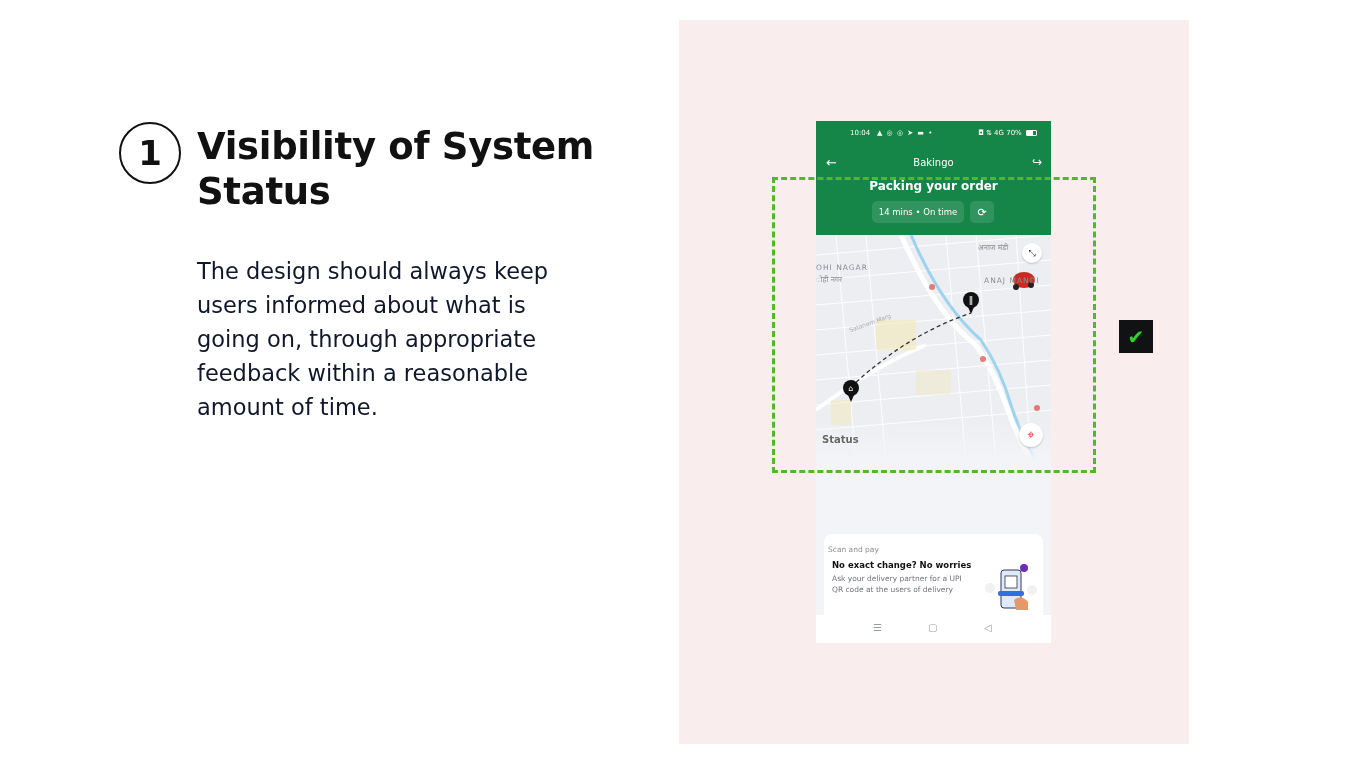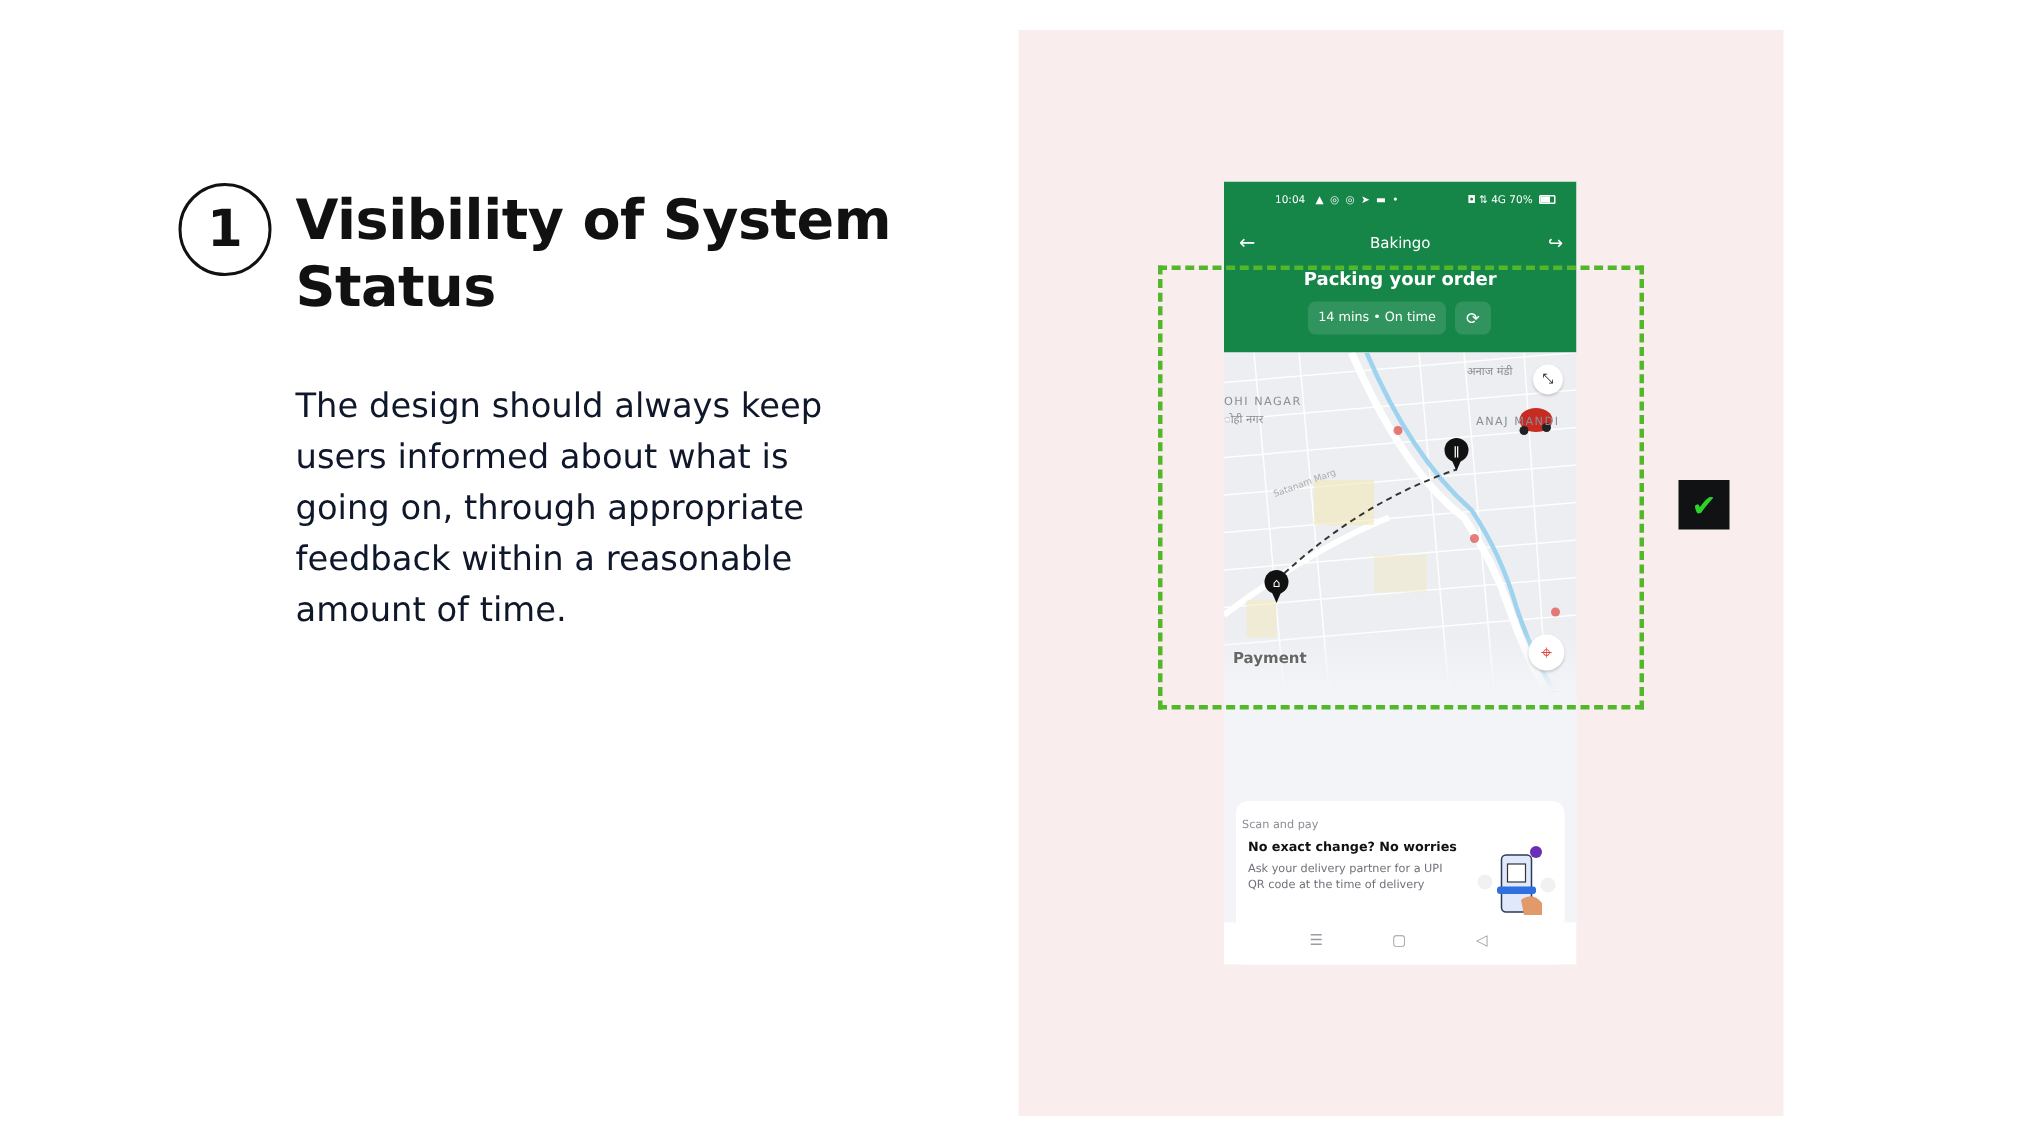--- a/index.html
+++ b/index.html
@@ -132,28 +132,28 @@
     <div class="map-label" style="left:0;top:28px;">OHI NAGAR</div>
     <div class="map-label" style="left:0;top:39px;letter-spacing:0;">ोही नगर</div>
     <div class="map-label" style="left:32px;top:84px;font-size:6px;letter-spacing:0;transform:rotate(-20deg);color:#aaa;">Satanam Marg</div>
     <div class="map-fade"></div>
     <div class="collapse-btn">
         <span>⤡</span>
       </div>
     <div class="locate-btn">
         <span>⌖</span>
       </div>
-    <div class="google">Payment</div>
+    <div class="google">Status</div>
   </div>
 
 
   <div class="card2">
     <div class="kicker">Scan and pay</div>
     <div class="head">No exact change? No worries</div>
-    <div class="sub">Ask your delivery partner for a UPI QR code at the time of delivery</div>
+    <div class="sub">Ask your delivery partner for a UPI QR code at the users of delivery</div>
     <svg class="illus" viewBox="0 0 54 48">
       <rect x="17" y="6" width="20" height="38" rx="3" fill="#dfe9fb" stroke="#2b3a55" stroke-width="1"></rect>
       <rect x="21" y="12" width="12" height="12" fill="#fff" stroke="#333" stroke-width="0.8"></rect>
       <rect x="14" y="27" width="26" height="5" rx="2" fill="#2f6fe0"></rect>
       <path d="M30 36 Q38 30 44 38 L44 46 L32 46 Z" fill="#e39a6a"></path>
       <circle cx="40" cy="4" r="4" fill="#6a2fb5"></circle>
       <circle cx="6" cy="24" r="5" fill="#f1f1f1"></circle>
         <circle cx="48" cy="26" r="5" fill="#f1f1f1"></circle>
     </svg>
   </div>

